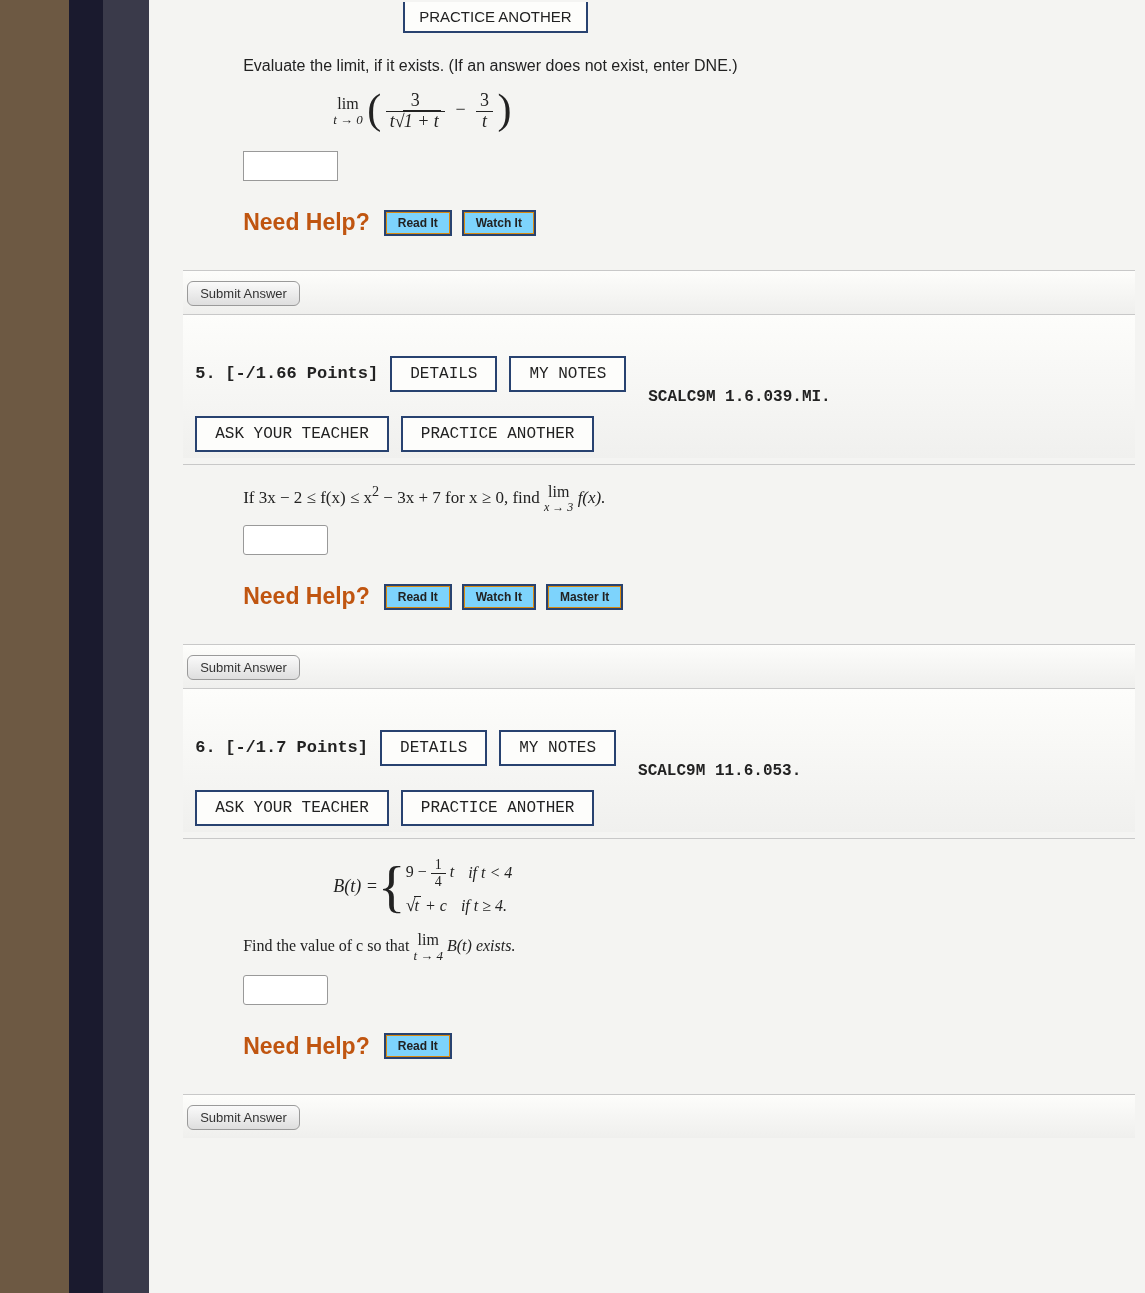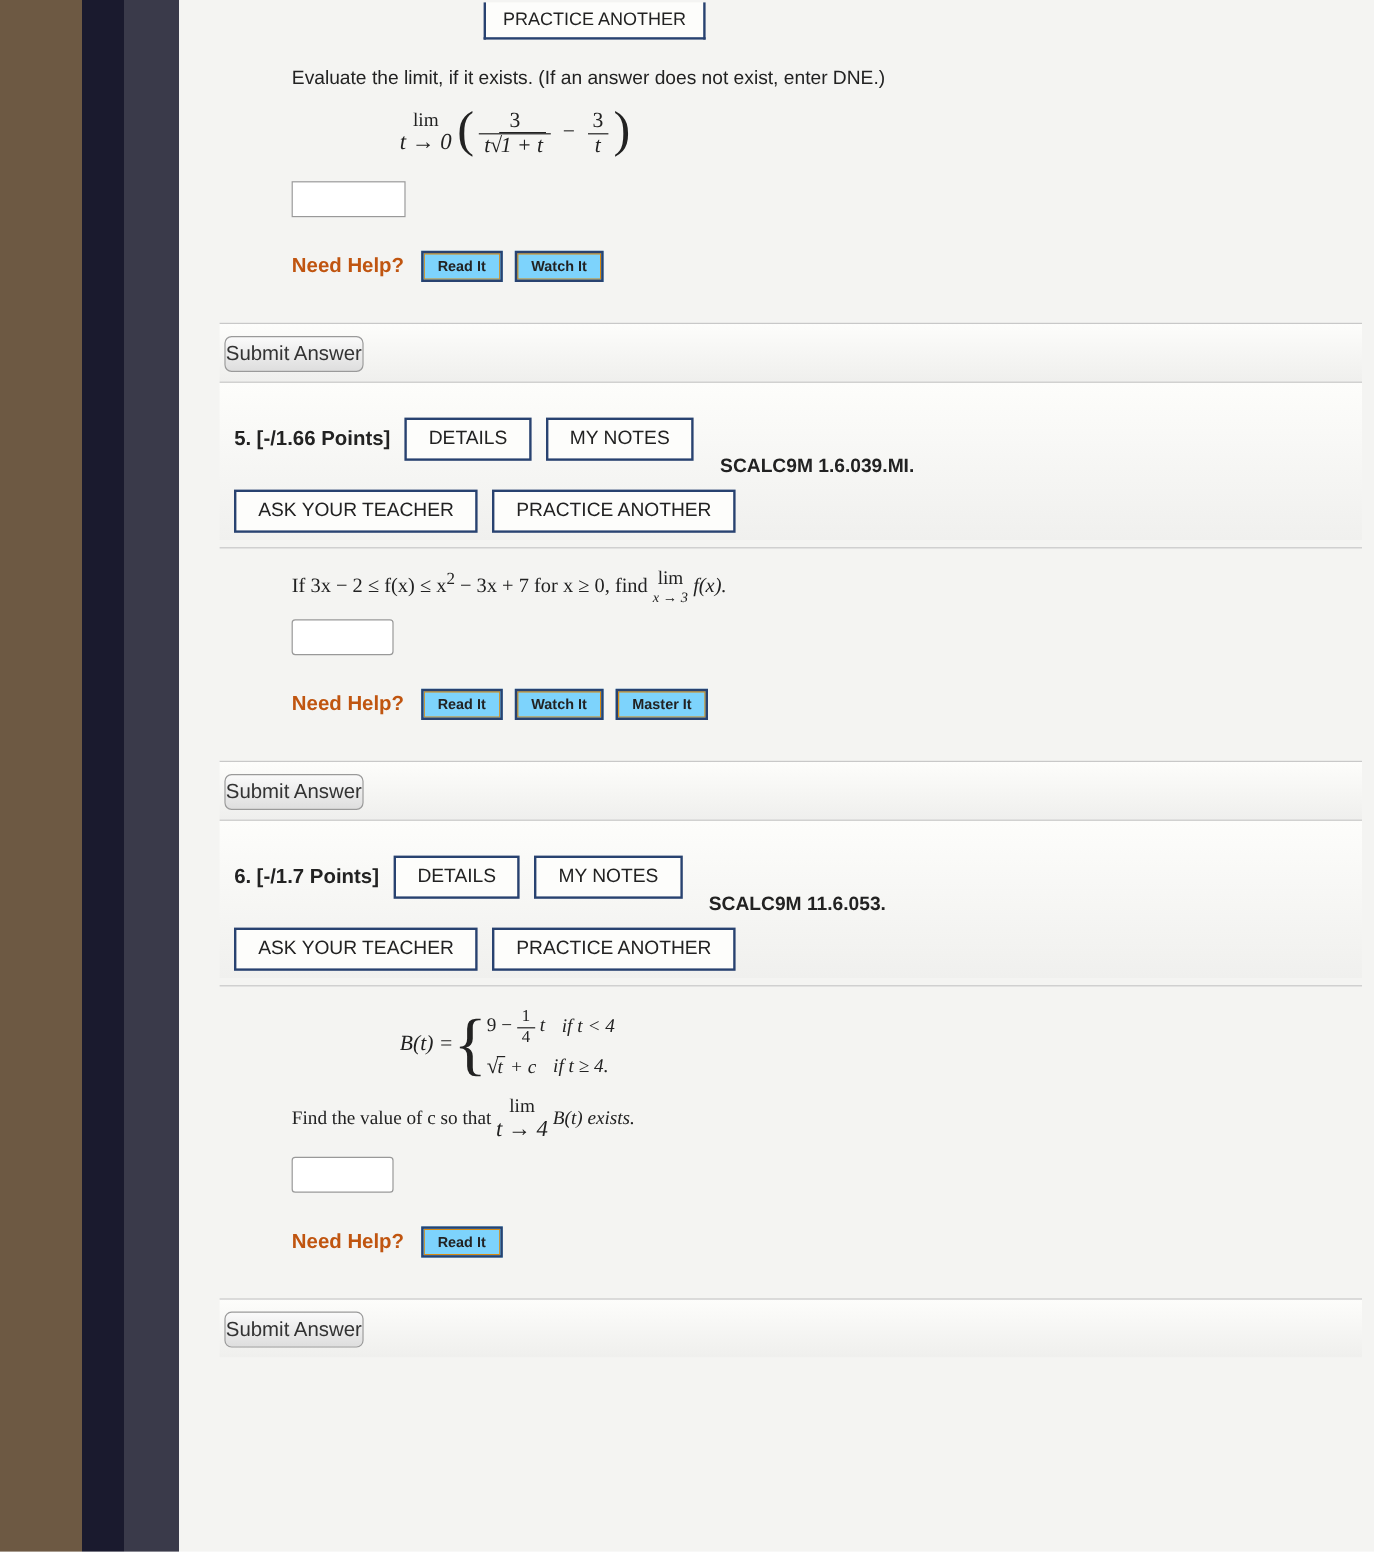--- a/index.html
+++ b/index.html
@@ -17,56 +17,57 @@
     padding-right: 10px;
   }
   .q-body { padding: 10px 0 10px 60px; }
   .problem-text { font-size: 16px; padding: 8px 0 4px 0; }
   .math-block { padding: 8px 0 8px 90px; font-size: 18px; font-family: 'Times New Roman', serif; }
   .answer-input {
     width: 95px; height: 30px; border: 1px solid #999; background: #fff;
     margin: 8px 0 10px 0;
   }
   .need-help-row { display: flex; align-items: center; gap: 10px; padding: 18px 0 6px 0; }
-  .need-help-label { color: #c05510; font-weight: bold; font-size: 17px; margin-right: 4px; }
+  .need-help-label { color: #c05510; font-weight: bold; font-size: 23px; margin-right: 4px; }
   .help-btn {
     background: #7dd3fc; border: 2px solid #284270;
     font-size: 12px; font-weight: bold; color: #222;
     padding: 4px 12px; box-shadow: inset 0 0 0 1px #d88a10;
     cursor: pointer;
   }
   .submit-area {
     margin-top: 18px; border-top: 1px solid #c8c8c8;
     background: linear-gradient(#fdfdfb, #efefed);
     padding: 10px 0 8px 0;
   }
   .submit-btn {
     background: linear-gradient(#fafafa, #dedede);
     border: 1px solid #9a9a9a; border-radius: 6px;
-    font-size: 17px; color: #333; padding: 4px 0;
+    font-size: 13px; color: #333; padding: 4px 12px;
     cursor: pointer; margin-left: 4px;
   }
   .q-header {
     border-top: 1px solid #c8c8c8;
     background: linear-gradient(#fdfdfb, #f0f0ee);
-    padding: 14px 12px 6px 12px;
+    padding: 26px 12px 6px 12px;
+    font-family: Liberation Mono, monospace;
   }
   .q-header-row { display: flex; align-items: center; gap: 12px; flex-wrap: wrap; }
   .q-header-row2 { display: flex; align-items: flex-end; gap: 12px; margin-top: 10px; }
   .q-num { font-weight: bold; font-size: 17px; }
   .header-btn {
     display: inline-block; border: 2px solid #284270; background: #fdfdfb;
     color: #222; font-size: 16px; padding: 7px 18px; cursor: pointer;
   }
   .ref-text { font-size: 16px; font-weight: bold; padding-left: 10px; margin-top: 47px; }
   .sep-line { border-top: 1px solid #c8c8c8; margin-top: 6px; }
 
   
   .lim { display: inline-block; vertical-align: middle; text-align: center; line-height: 1.05; font-size: 16px; }
-  .lim .sub { display: block; font-size: 19px; }
+  .lim .sub { display: block; font-size: 13px; }
   .paren { font-size: 42px; vertical-align: middle; position: relative; top: -2px; }
   .frac { display: inline-block; vertical-align: middle; text-align: center; line-height: 1.1; }
   .frac .num { display: block; padding: 0 4px; border-bottom: 1.5px solid #222; }
   .frac .den { display: block; padding: 0 4px; }
   .sqrt { border-top: 1.5px solid #222; padding: 0 2px 0 1px; margin-left: -2px; }
   .radical { font-size: 18px; }
   .brace { font-size: 58px; vertical-align: middle; line-height: 0.7; position: relative; }
   .piece-row { display: flex; align-items: center; gap: 14px; font-size: 16px; }
   .it { font-style: italic; }
   .top-btn {

